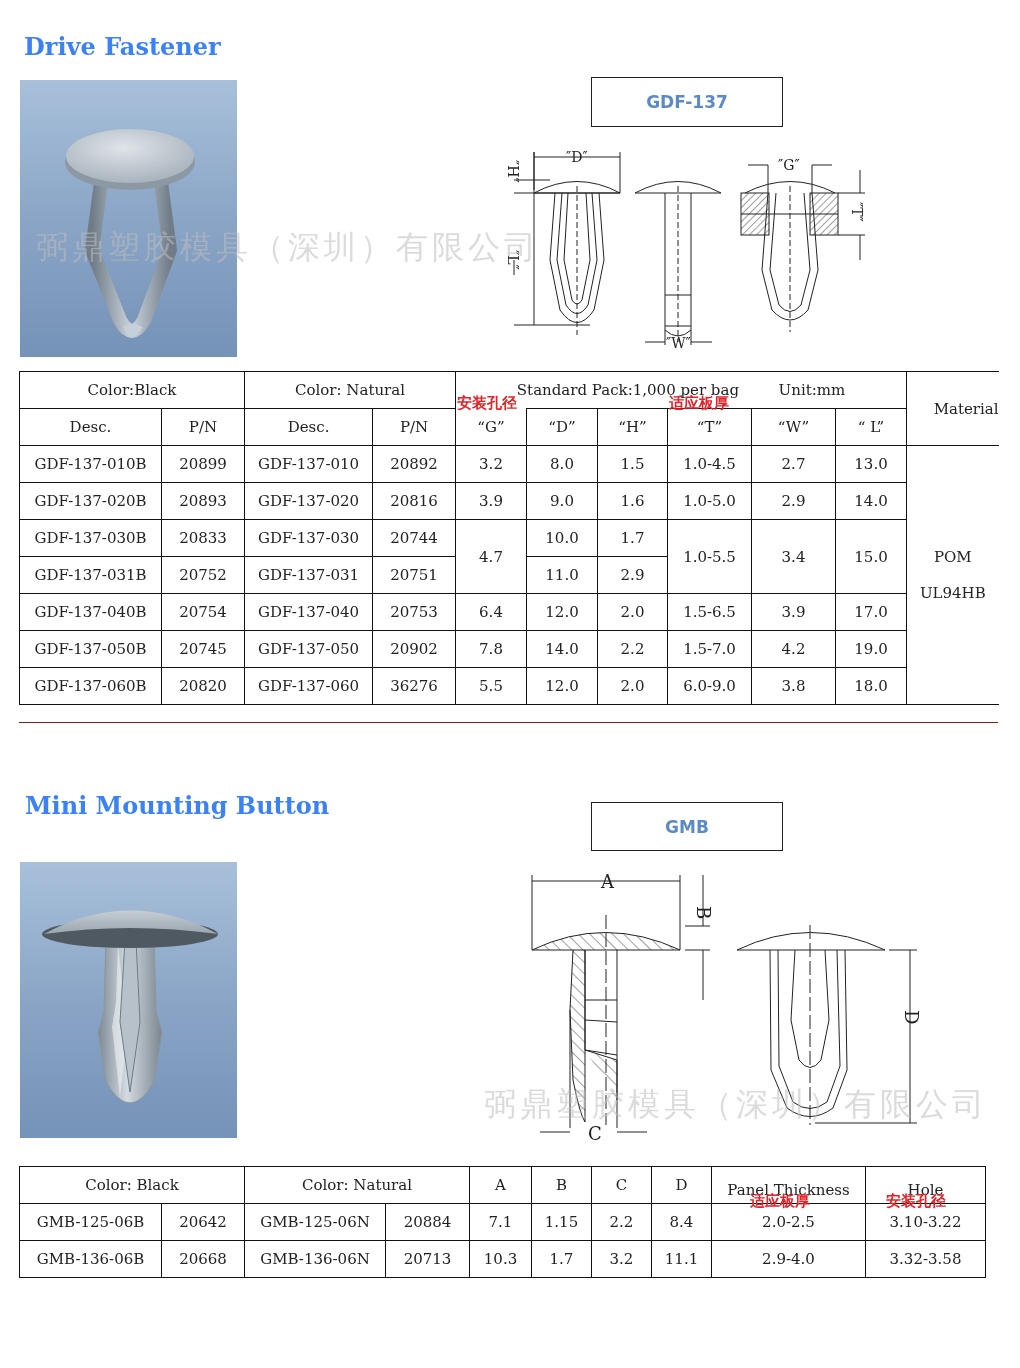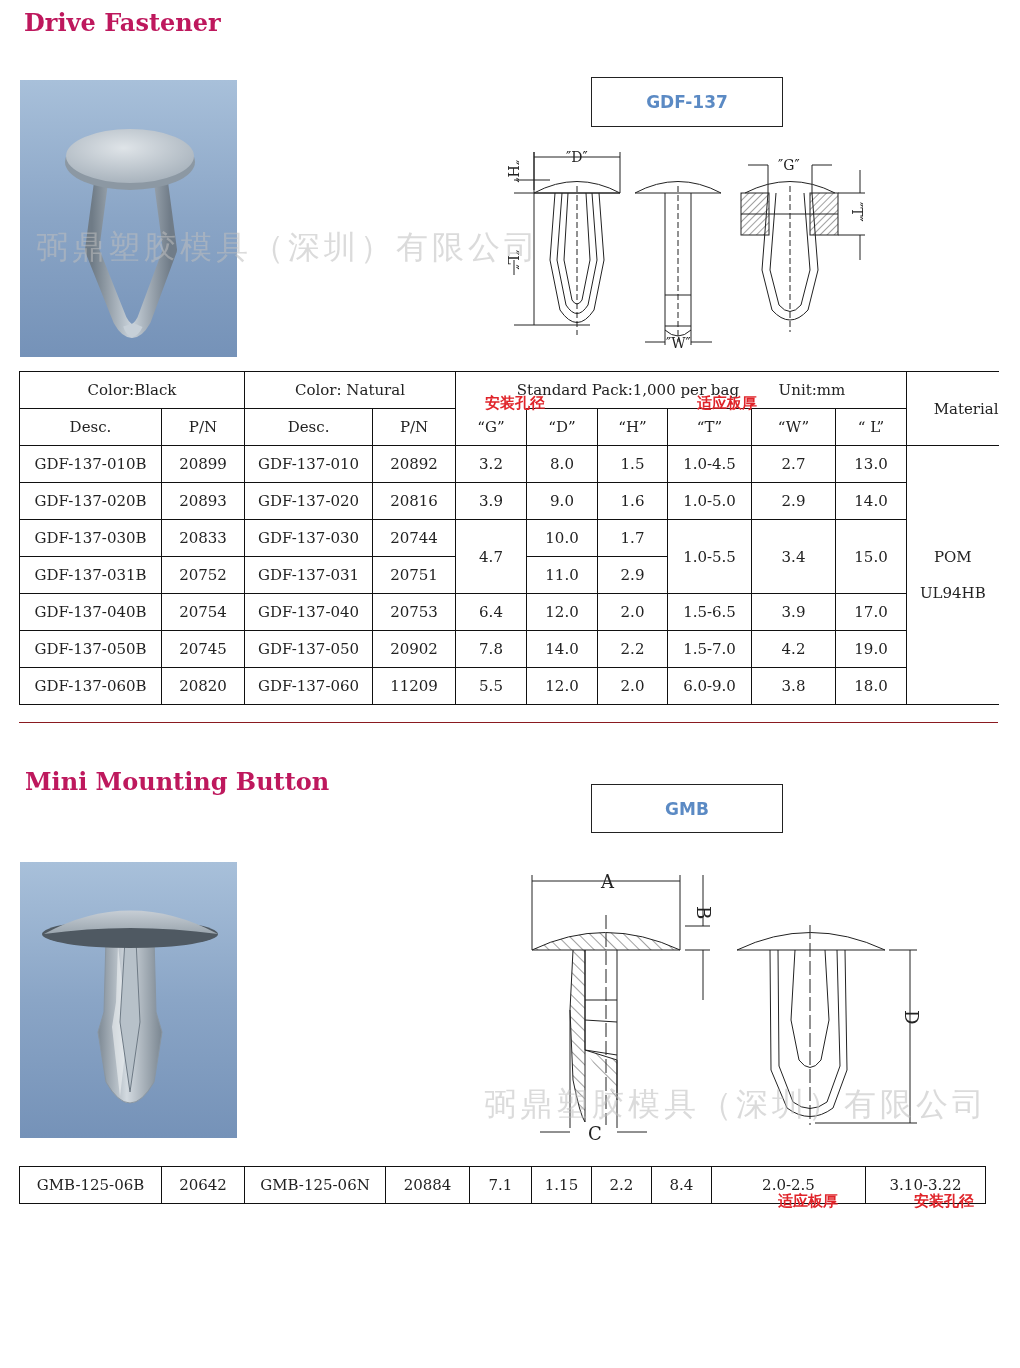--- a/index.html
+++ b/index.html
@@ -1,25 +1,25 @@
 <!DOCTYPE html>
 <html><head>
 <meta charset="utf-8">
 <style>
   html, body { margin:0; padding:0; background:#ffffff; }
   body { width:1020px; height:1368px; position:relative; overflow:hidden;
          font-family:"DejaVu Serif", "Liberation Serif", serif; color:#1a1a1a; }
-  .section-title { position:absolute; font-family:"DejaVu Serif", serif; font-weight:bold; font-size:24px; color:#be185d; letter-spacing:0; }
+  .section-title { position:absolute; font-family:"DejaVu Serif", serif; font-weight:bold; font-size:24px; color:#3b82f6; letter-spacing:0;margin-top:24px; }
   .photo { position:absolute; background:linear-gradient(180deg,#a8c0da 0%,#8aa5c6 50%,#7592b8 100%); overflow:hidden; }
   .model-box { position:absolute; border:1px solid #222; background:#fff; display:flex; align-items:center; justify-content:center;
                font-family:"DejaVu Sans", "Liberation Sans", sans-serif; font-weight:bold; font-size:17px; }
   table.spec { position:absolute; border-collapse:collapse; table-layout:fixed; font-family:"DejaVu Serif","Liberation Serif",serif; font-size:15px; }
   table.spec td { border:1px solid #111; text-align:center; vertical-align:middle; padding:0; white-space:nowrap; color:#222; }
   table.spec tr { height:37px; }
-  .cn { position:absolute; font-family:"DejaVu Sans", sans-serif; font-size:15px; color:#e0242a; font-weight:bold; letter-spacing:0; white-space:nowrap;padding-left:28px; }
+  .cn { position:absolute; font-family:"DejaVu Sans", sans-serif; font-size:15px; color:#e0242a; font-weight:bold; letter-spacing:0; white-space:nowrap; }
   .divider { position:absolute; left:19px; width:979px; height:1px; background:#8a1a20; }
   .watermark { position:absolute; font-family:Liberation Sans, sans-serif; font-size:32px; color:rgba(190,190,190,0.55); white-space:nowrap; letter-spacing:4px; pointer-events:none; }
   svg { position:absolute; overflow:visible; }
 </style>
 </head>
 <body>
 
 <div class="section-title" style="left:24px; top:8px;">Drive Fastener</div>
 
 <div class="photo" style="left:20px; top:80px; width:217px; height:277px;">
@@ -213,21 +213,21 @@
     <td>14.0</td>
     <td>2.2</td>
     <td>1.5-7.0</td>
     <td>4.2</td>
     <td>19.0</td>
   </tr>
   <tr>
     <td>GDF-137-060B</td>
     <td>20820</td>
     <td>GDF-137-060</td>
-    <td>11209</td>
+    <td>36276</td>
     <td>5.5</td>
     <td>12.0</td>
     <td>2.0</td>
     <td>6.0-9.0</td>
     <td>3.8</td>
     <td>18.0</td>
   </tr>
 </tbody>
   </table>
 
@@ -252,21 +252,21 @@
         </linearGradient>
     </defs>
     <path d="M86 75 L84 150 L78 170 L86 220 Q110 262 134 220 L142 170 L136 150 L134 75 Z" fill="url(#stem2)" stroke="#8a96a1" stroke-width="1"></path>
     <path d="M98 82 L96 140 L92 165 L100 235 L108 165 L104 140 Z" fill="#eef1f3" opacity="0.6"></path>
     <path d="M105 78 Q110 75 116 78 L120 160 L110 230 L100 160 Z" fill="#b7c1c9" stroke="#6e7a85" stroke-width="1"></path>
     <ellipse cx="110" cy="72" rx="88" ry="14" fill="#4f5962"></ellipse>
     <path d="M24 72 Q110 25 198 72 Q110 60 24 72 Z" fill="url(#cap2)"></path>
   </svg>
 </div>
 
-<div class="model-box" style="left:591px; top:784px; width:190px; height:47px;">
+<div class="model-box" style="left:591px; top:802px; width:190px; height:47px;">
   <span style="color:#5b8ac4;">GMB</span>
 </div>
 
 <svg style="left:525px; top:870px;" width="400" height="270" viewBox="0 0 400 270">
   <defs>
     <pattern id="hatch2" width="8" height="8" patternUnits="userSpaceOnUse" patternTransform="rotate(-45)">
       <line x1="0" y1="0" x2="0" y2="8" stroke="#444" stroke-width="1"></line>
     </pattern>
   </defs>
   <g stroke="#222" stroke-width="1" fill="none">
@@ -317,28 +317,50 @@
       <col style="width:84px">
     <col style="width:62px">
       <col style="width:60px">
       <col style="width:60px">
       <col style="width:60px">
     <col style="width:154px">
       <col style="width:120px">
   </colgroup>
   <tbody>
   <tr>
+    <td colspan="2">Color: Black</td>
+    <td colspan="2">Color: Natural</td>
+    <td>A</td>
+    <td>B</td>
+    <td>C</td>
+    <td>D</td>
+    <td style="vertical-align:bottom; padding-bottom:4px;">Panel Thickness</td>
+    <td style="vertical-align:bottom; padding-bottom:4px;">Hole</td>
+  </tr>
+  <tr>
     <td>GMB-125-06B</td>
     <td>20642</td>
     <td>GMB-125-06N</td>
     <td>20884</td>
     <td>7.1</td>
     <td>1.15</td>
     <td>2.2</td>
     <td>8.4</td>
     <td>2.0-2.5</td>
     <td>3.10-3.22</td>
   </tr>
+  <tr>
+    <td>GMB-136-06B</td>
+    <td>20668</td>
+    <td>GMB-136-06N</td>
+    <td>20713</td>
+    <td>10.3</td>
+    <td>1.7</td>
+    <td>3.2</td>
+    <td>11.1</td>
+    <td>2.9-4.0</td>
+    <td>3.32-3.58</td>
+  </tr>
 </tbody>
   </table>
 
 <div class="cn" style="left:750px; top:1192px;">适应板厚</div>
 <div class="cn" style="left:886px; top:1192px;">安装孔径</div>
 
 </body></html>

